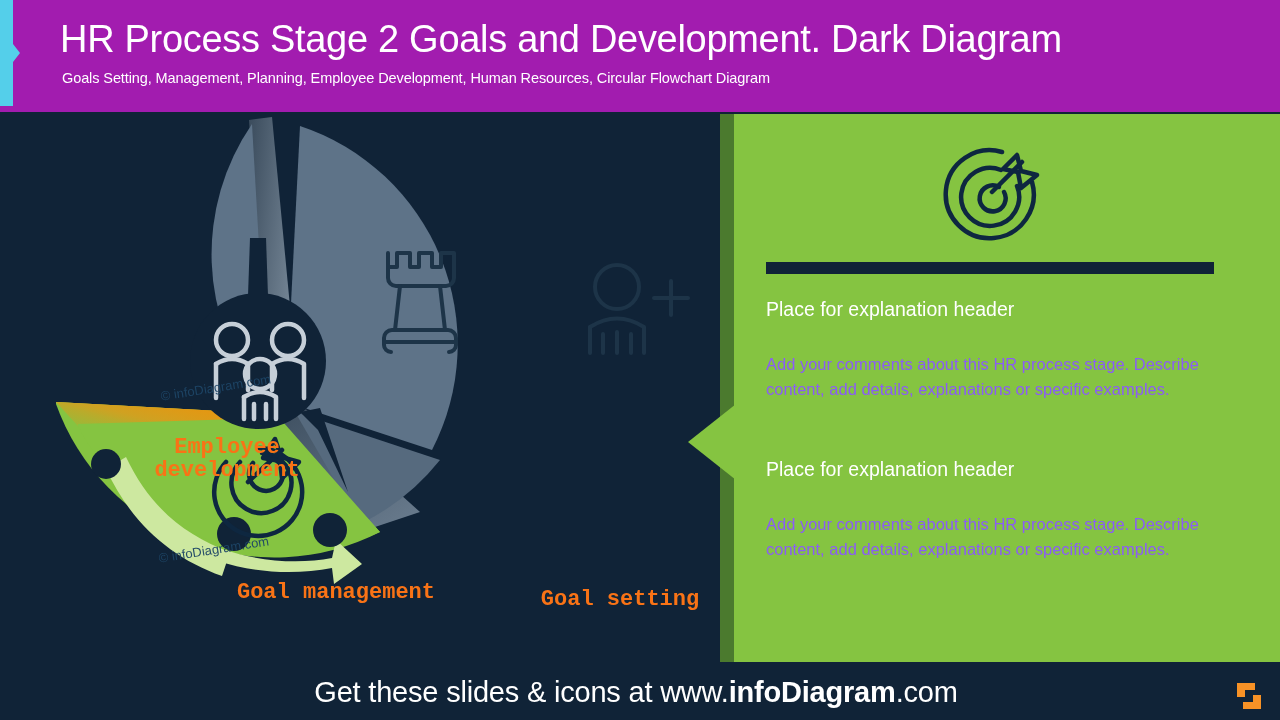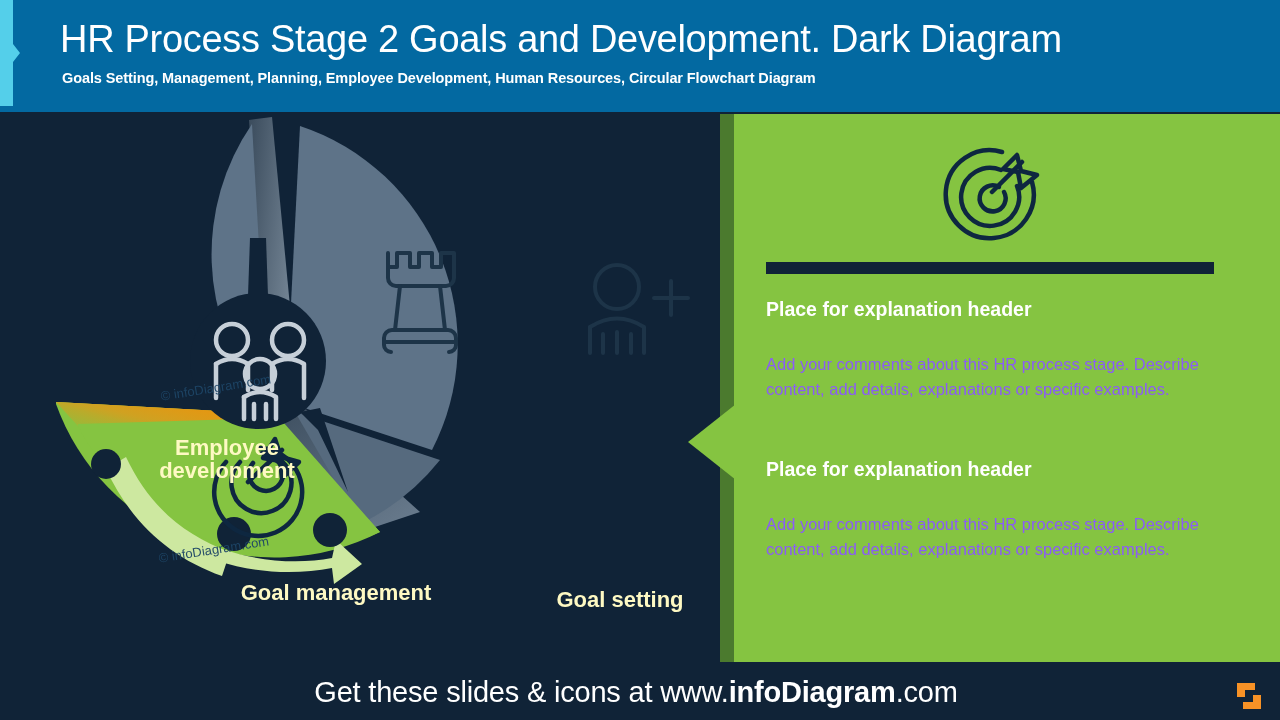--- a/index.html
+++ b/index.html
@@ -13,41 +13,41 @@
     position: relative;
     width: 1280px; height: 720px;
     background: #102337;
     overflow: hidden;
   }
 
   
   #header {
     position: absolute; left: 0; top: 0;
     width: 1280px; height: 112px;
-    background: #0369a1;
+    background: #a21caf;
   }
   #accent-left {
     position: absolute; left: 0; top: 0;
     width: 20px; height: 106px;
   }
   #title {
     position: absolute; left: 60px; top: 16px;
     width: 1180px;
     font-size: 38px;
     font-weight: 400;
     color: #ffffff;
     letter-spacing: -0.3px;
     line-height: 46px;
     white-space: nowrap;
   }
   #subtitle {
     position: absolute; left: 62px; top: 70px;
     width: 1180px;
     font-size: 14.5px;
-    font-weight: 700;
+    font-weight: 400;
     color: #ffffff;
     letter-spacing: -0.1px;
     white-space: nowrap;
   }
 
   
   #diagram {
     position: absolute; left: 0; top: 112px;
     width: 730px; height: 552px;
   }
@@ -62,25 +62,26 @@
     pointer-events: none;
     opacity: 0.95;
   }
   #wm1 { left: 160px; top: 268px; transform: rotate(-9deg); }
   #wm2 { left: 158px; top: 430px; transform: rotate(-9deg); }
   #wm3 { left: 160px; top: 612px; transform: rotate(-9deg); }
   #wm4 { left: 580px; top: 605px; transform: rotate(-9deg); }
 
   .seg-label {
     position: absolute;
-    color: #fef9c3;
+    color: #f97316;
     font-weight: bold;
     line-height: 1.06;
     white-space: pre;
     text-align: center;
+    font-family: Liberation Mono, monospace;
   }
   #label-employee {
     left: 142px; top: 436px;
     width: 170px;
     font-size: 22px;
     text-align: center;
   }
   #label-goalmgmt {
     left: 196px; top: 581px;
     width: 280px;
@@ -113,21 +114,21 @@
   }
   #panel-rule {
     position: absolute; left: 766px; top: 262px;
     width: 448px; height: 12px;
     background: #102337;
   }
   .panel-h {
     position: absolute;
     left: 766px;
     font-size: 19.5px;
-    font-weight: bold;
+    font-weight: normal;
     color: #ffffff;
     white-space: nowrap;
   }
   #panel-h1 { top: 298px; }
   #panel-h2 { top: 458px; }
   .panel-p {
     position: absolute;
     left: 766px;
     width: 440px;
     font-size: 16.5px;

